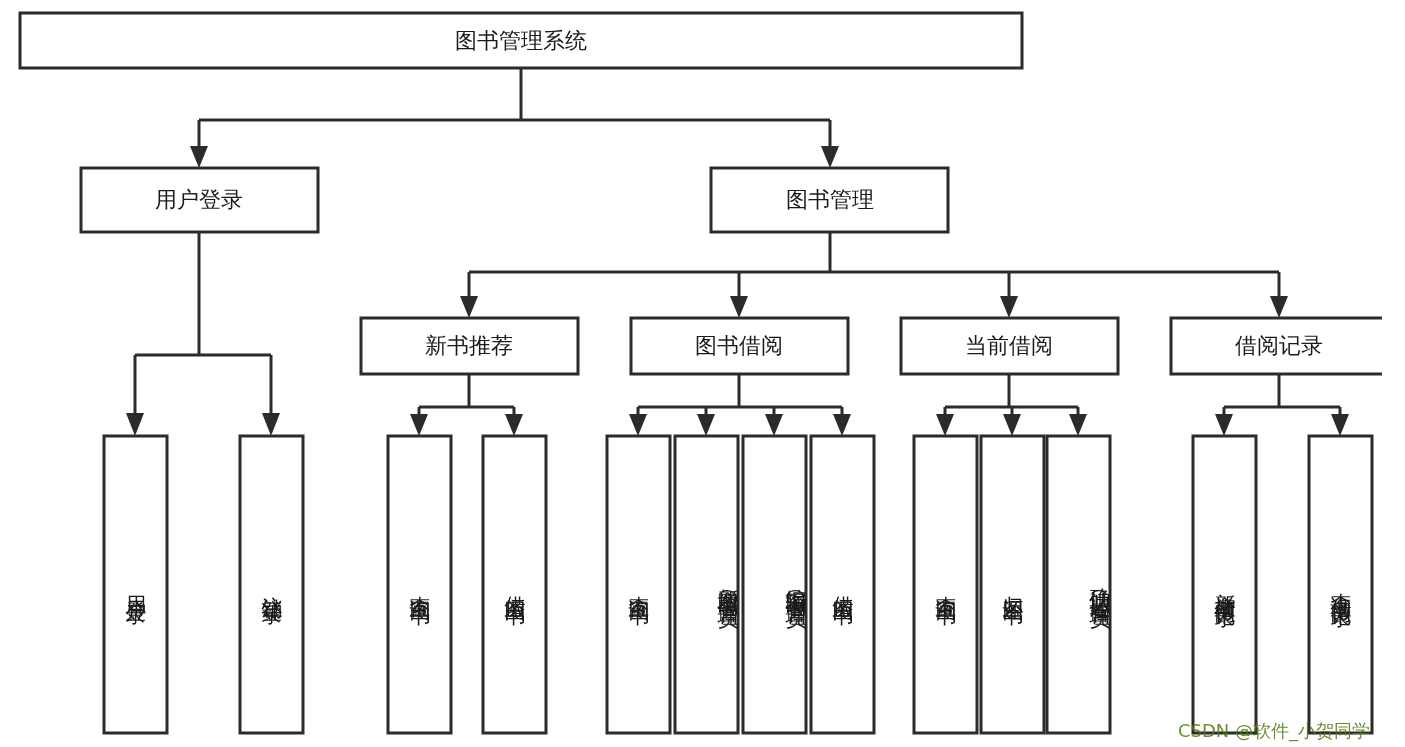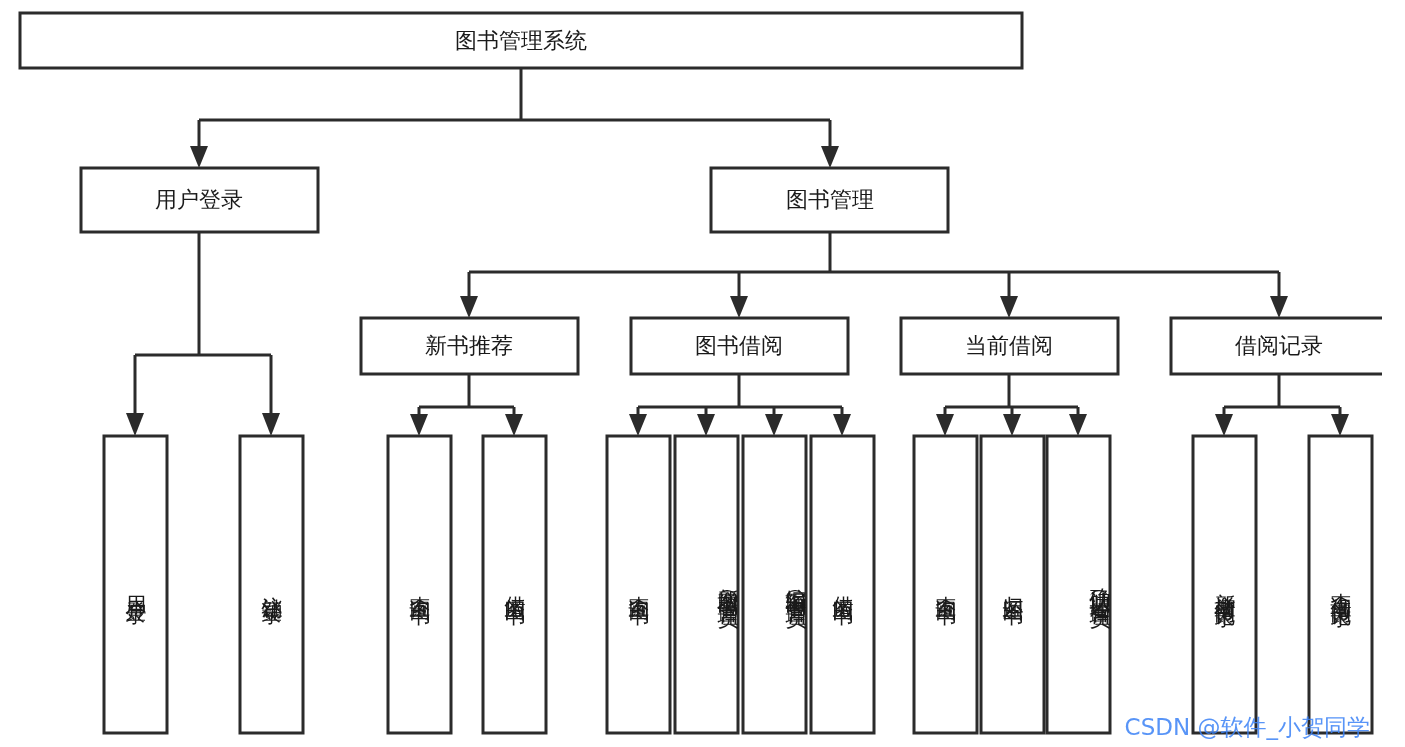--- a/index.html
+++ b/index.html
@@ -57,22 +57,22 @@
     letter-spacing: 3px;
     text-align: center;
     white-space: nowrap;
     pointer-events: none;
   }
   .watermark {
     position: absolute;
     right: 12px;
     bottom: 4px;
     font-family: "DejaVu Sans", "Liberation Sans", sans-serif;
-    font-size: 23px;
-    color: #3b82f6;
+    font-size: 18px;
+    color: #4d7c0f;
     white-space: nowrap;
     opacity: 0.85;
     margin-left: 48px;
   }
 </style>
 </head>
 <body>
 
 <div id="diagram-root">
 

